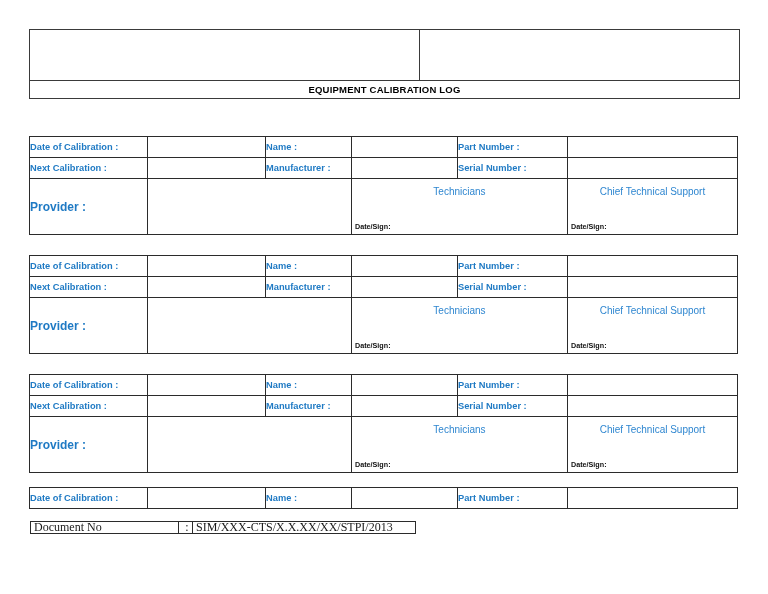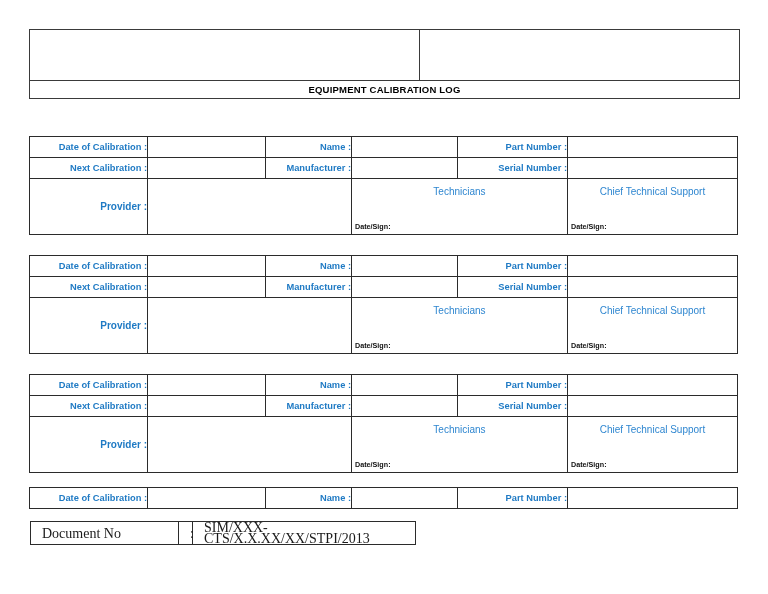--- a/index.html
+++ b/index.html
@@ -57,21 +57,21 @@
     width: 708px;
     border-collapse: collapse;
     table-layout: fixed;
   }
   .cal-table td {
     border: 1.1px solid #2b2b2b;
     padding: 0;
     vertical-align: middle;
   }
   .lbl {
-    text-align: right;
+    text-align: left;
     padding-right: 5px;
     font-size: 9.3px;
     font-weight: bold;
     color: #1F7AC4;
     white-space: nowrap;
     font-family: "Liberation Sans", sans-serif;
   }
   .val { background: #ffffff; }
   .row-h { height: 21px; }
   .sig-cell {
@@ -94,45 +94,44 @@
     position: absolute;
     left: 3px;
     bottom: 2px;
     font-size: 7.2px;
     font-weight: bold;
     color: #111111;
     font-family: "Liberation Sans", sans-serif;
     margin-top: 44px;
   }
   .provider-lbl {
-    text-align: right;
     padding-right: 5px;
     vertical-align: top;
     padding-top: 4px;
-    font-size: 10px;
+    font-size: 12px;
     font-weight: bold;
     color: #1F7AC4;
     font-family: "Liberation Sans", sans-serif;
   }
 
   
   .doc-table {
     position: absolute;
     left: 30px;
     top: 521px;
     width: 385px;
     border-collapse: collapse;
     table-layout: fixed;
     font-family: "Liberation Serif", serif;
   }
   .doc-table td {
     border: 1px solid #2b2b2b;
     height: 11px;
-    padding: 0 0 0 11px;
-    font-size: 14px;
+    padding: 0 0 0 3px;
+    font-size: 12px;
     color: #1a1a1a;
     font-family: "Liberation Serif", serif;
     line-height: 11px;
   }
   .doc-colon {
     text-align: center;
     padding: 0;
   }
   .doc-value {
     color: #E8301B;

